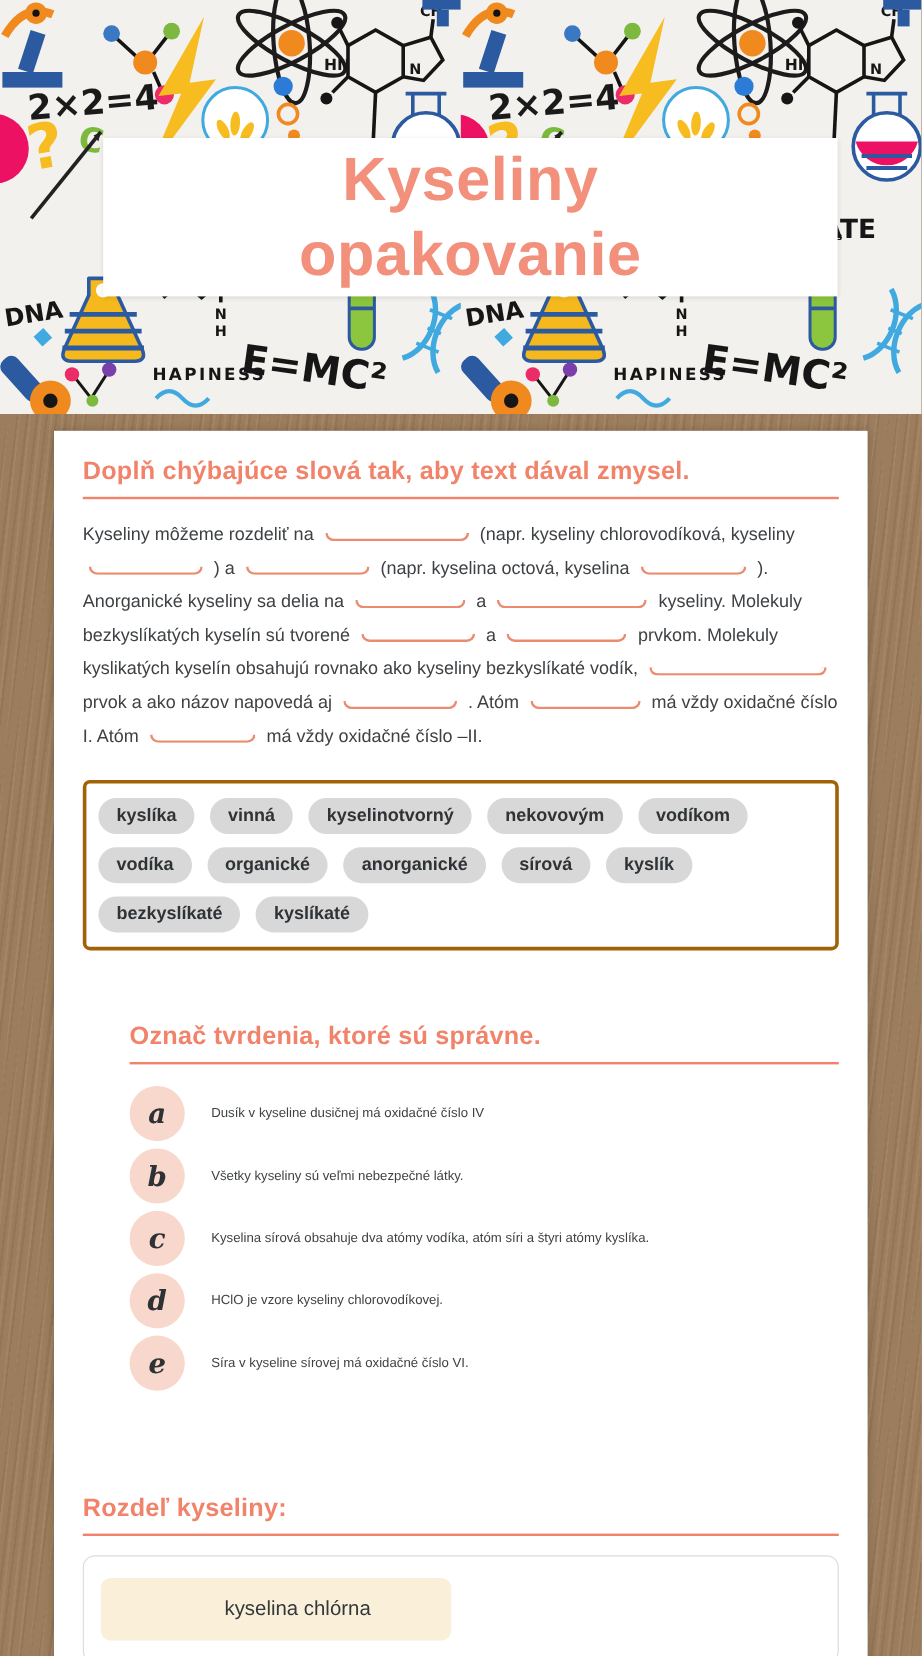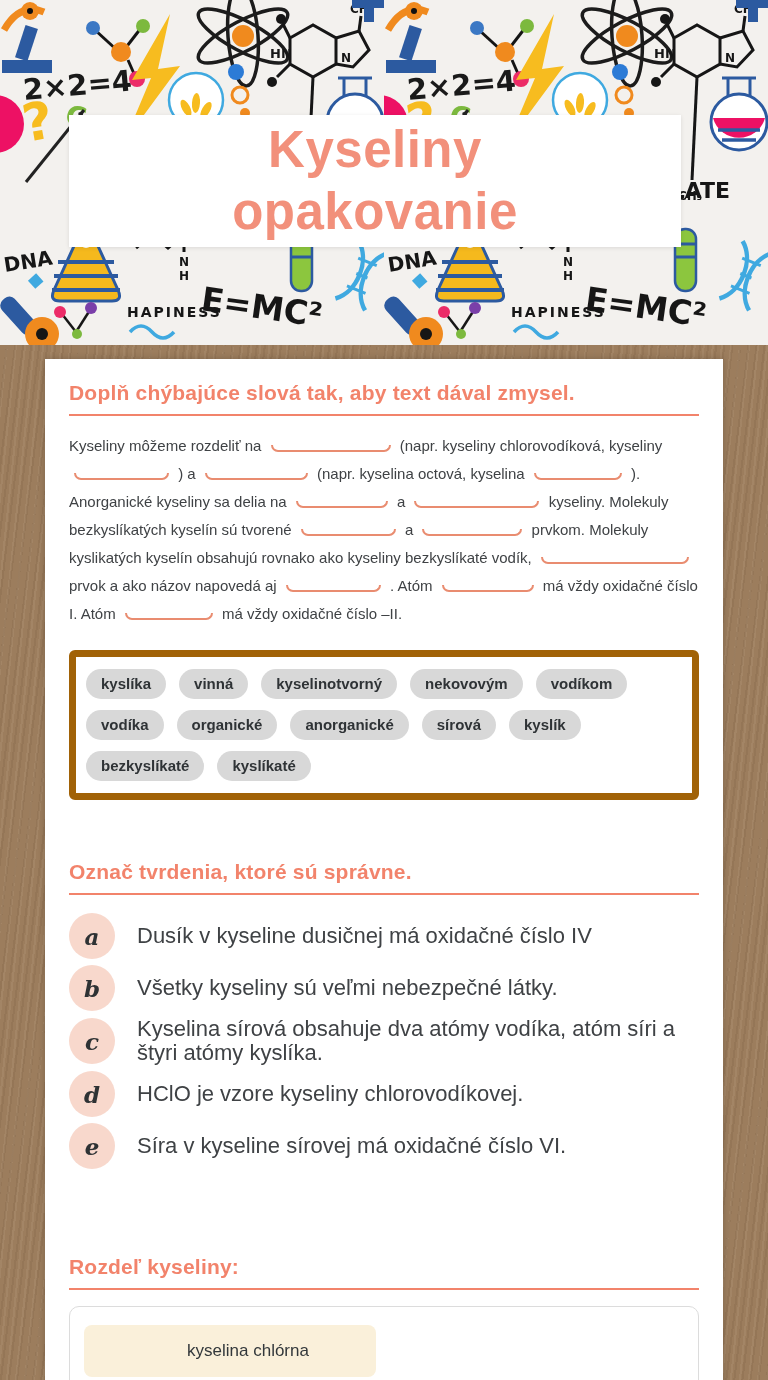--- a/index.html
+++ b/index.html
@@ -19,52 +19,52 @@
     position:relative;width:768px;height:1380px;overflow:hidden;margin:0 auto;
     background-color:var(--brown);
     background-image:
       repeating-linear-gradient(97deg,rgba(82,56,32,.10) 0 2px,rgba(0,0,0,0) 2px 8px),
       repeating-linear-gradient(-84deg,rgba(255,238,214,.07) 0 2px,rgba(0,0,0,0) 2px 9px);
   }
   .header-band{position:relative;height:345px;background:var(--band);overflow:hidden;display:flex;}
   .header-band svg{flex:0 0 384px;}
   svg text{font-family:"DejaVu Sans",sans-serif;}
   .title-box{
-    position:absolute;left:69px;top:115px;width:612px;height:132px;background:#fff;z-index:3;
+    position:absolute;left:86px;top:115px;width:612px;height:132px;background:#fff;z-index:3;
     display:flex;flex-direction:column;align-items:center;justify-content:center;
     box-shadow:0 1px 4px rgba(0,0,0,.10);
   }
   .title-box span{font-size:51px;font-weight:800;color:var(--title);line-height:1.22;letter-spacing:.5px;}
 
   .card{
     position:absolute;left:45px;top:359px;width:678px;height:1035px;background:#fff;
     padding:22px 24px;overflow:hidden;box-shadow:0 0 7px rgba(0,0,0,.20);
   }
   h2.section{font-size:21px;font-weight:800;color:var(--accent);margin:0;letter-spacing:.2px;}
   .rule{border:none;border-top:2px solid var(--accent);margin:9px 0 16px;}
 
   .fill{font-size:15px;color:var(--text);line-height:28px;}
   .blank{
     display:inline-block;height:7px;
     border-bottom:2px solid var(--blank);border-left:2px solid var(--blank);border-right:2px solid var(--blank);
     border-radius:0 0 7px 7px;vertical-align:baseline;margin:0 5px -1px;
   }
 
-  .word-bank{margin-top:22px;border:7px solid #a16207;border-radius:6px;background:#fff;
+  .word-bank{margin-top:22px;border:3px solid #a16207;border-radius:6px;background:#fff;
     padding:12px 10px;display:flex;flex-wrap:wrap;gap:11px 13px;}
   .chip{background:var(--chip);color:#2F3336;font-weight:700;font-size:15px;
     padding:6px 15px;border-radius:17px;line-height:1.2;}
 
-  .sec2{margin-top:60px;}
+  .sec2{margin-top:60px;margin-left:39px;}
   .statements{margin-top:12px;display:flex;flex-direction:column;gap:2px;}
   .option{display:flex;align-items:center;gap:22px;min-height:50px;padding:2px 0;}
   .badge{flex:0 0 46px;width:46px;height:46px;border-radius:50%;background:var(--badge);
     display:flex;align-items:center;justify-content:center;
     font-family:"DejaVu Serif",serif;font-style:italic;font-weight:700;font-size:23px;color:#2E3234;}
-  .option-text{font-size:22px;color:var(--text);line-height:24px;}
+  .option-text{font-size:11px;color:var(--text);line-height:24px;}
 
   .sec3{margin-top:84px;}
   .sort-box{margin-top:14px;border:1px solid #DCDCDC;border-radius:10px;background:#fff;
     padding:18px 14px;display:grid;grid-template-columns:1fr 1fr;gap:14px 16px;}
   .acid-card{background:var(--cream);border-radius:8px;height:52px;display:flex;
     align-items:center;justify-content:center;font-size:17px;color:#33383B;padding-left:36px;}
 </style>
 </head>
 <body>
 

